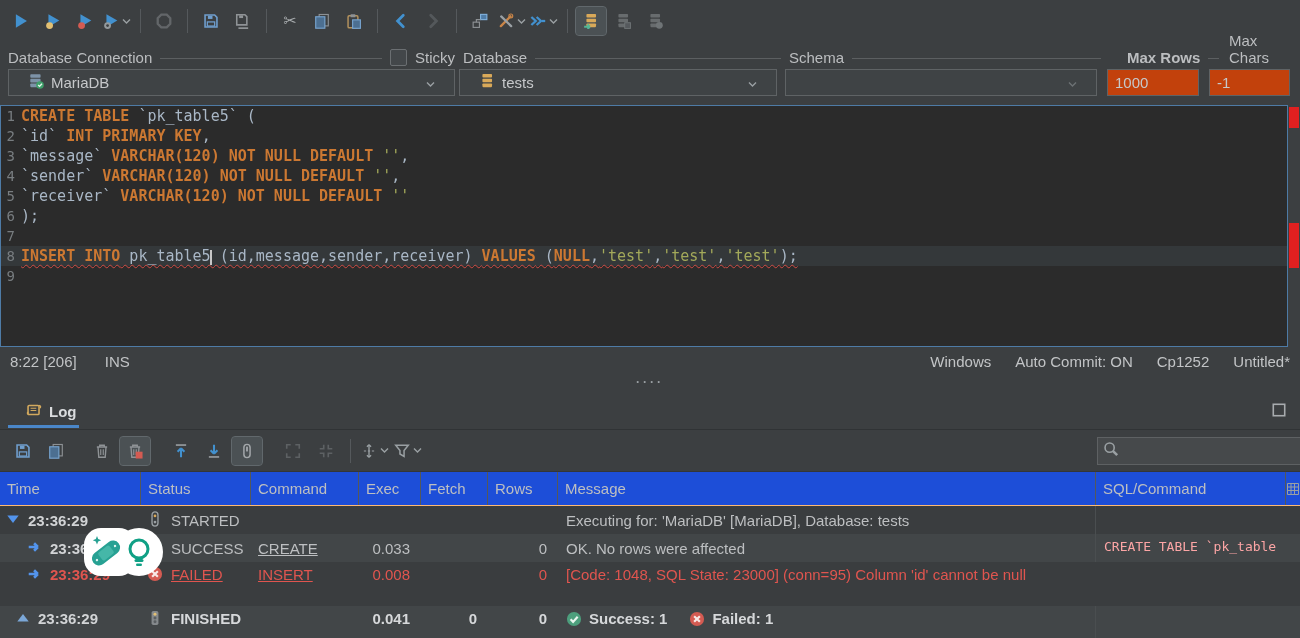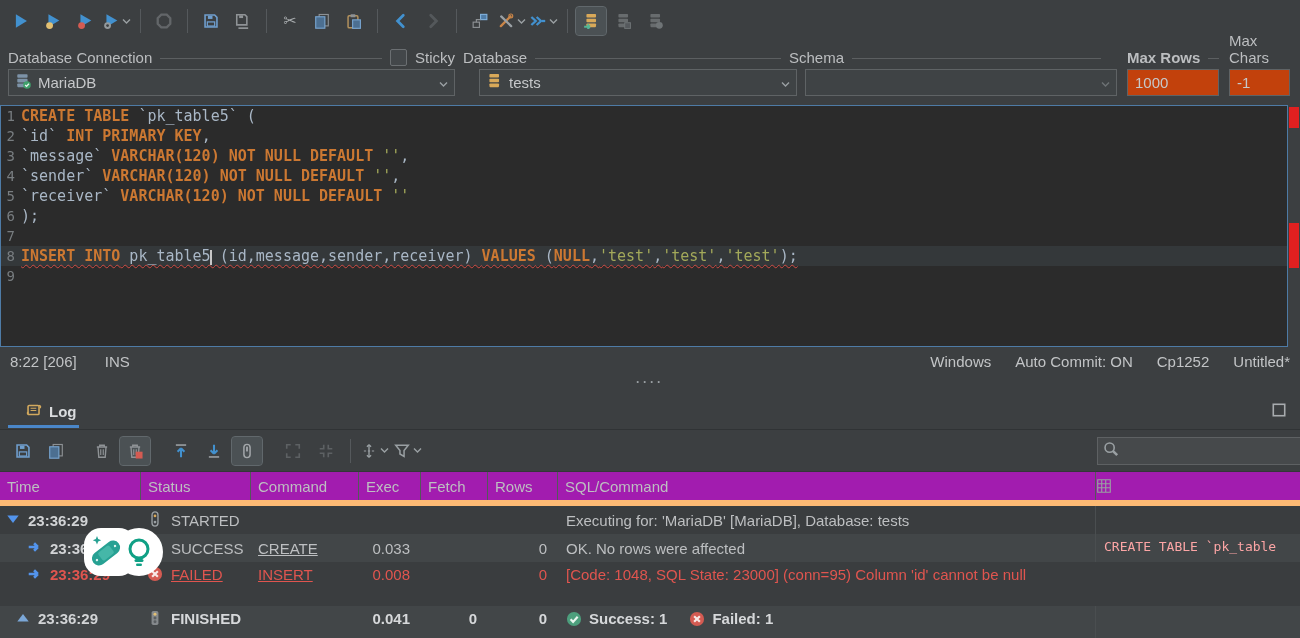--- a/index.html
+++ b/index.html
@@ -14,21 +14,21 @@
   .vsep { width:1px; height:24px; background:#55595c; margin:0 6px; }
   .ic { width:16px; height:16px; }
   .chev { width:9px; height:7px; margin-left:1px; }
 
   
   .labels { height:24px; display:flex; align-items:flex-end; padding:0 8px; font-size:15px; color:#bcbec0; }
   .lgroup { display:flex; align-items:center; gap:8px; }
   .hline { height:1px; background:#5c5f61; flex:1; margin-top:2px; }
   .cbx { width:17px; height:17px; background:#43474a; border:1px solid #6b6f72; border-radius:2px; display:inline-block; }
   .inputs { height:33px; display:flex; align-items:center; padding:0 8px; }
-  .combo { height:27px; background:#3f4345; border:1px solid #5f6365; display:flex; align-items:center; padding:0 6px; gap:7px; font-size:15px; color:#c6c8ca; }
+  .combo { height:27px; background:#3f4345; border:1px solid #5f6365; display:flex; align-items:center; padding:0 19px; gap:7px; font-size:15px; color:#c6c8ca; }
   .combo .flex1 { flex:1; }
   .num-input { height:27px; background:#c2410c; border:1px solid #5f6365; color:#c6c8ca; font-size:15px; padding:0 7px; font-family:"Liberation Sans",sans-serif; width:100%; }
 
   
   .editor-wrap { height:248px; padding-top:6px; position:relative; }
   .editor-outer { position:relative; height:242px; }
   .editor-frame { position:absolute; left:0; right:12px; top:0; bottom:0; border:1px solid #4e7ba6; background:#2b2b2b; overflow:hidden; font-family:"DejaVu Sans Mono","Liberation Mono",monospace; font-size:15px; }
   .eline { display:flex; height:20px; line-height:20px; white-space:pre; }
   .eline.current { background:#34383a; }
   .gut { width:20px; text-align:right; padding-right:6px; color:#787d80; flex:none; font-size:14px; }
@@ -56,21 +56,21 @@
   .tab-underline { position:absolute; left:0; bottom:-1px; width:71px; height:3px; background:#4a86c8; }
   .maxbtn { position:absolute; right:12px; top:9px; width:18px; height:18px; display:flex; align-items:center; justify-content:center; }
 
   
   .logtoolbar { height:42px; display:flex; align-items:center; padding-left:8px; gap:3px; position:relative; border-bottom:1px solid #333639; }
   .searchbox { position:absolute; right:-2px; top:7px; width:205px; height:28px; background:#46494b; border:1px solid #5e6163; display:flex; align-items:center; padding-left:5px; }
   .searchbox input { background:transparent; border:none; outline:none; color:#c6c8ca; font-size:14px; flex:1; font-family:"Liberation Sans",sans-serif; }
 
   
   .lhead, .lrow { display:grid; grid-template-columns:140px 110px 108px 62px 67px 70px 538px 190px 15px; }
-  .lhead { height:34px; background:#a21caf; border-bottom:6px solid #fdba74; font-size:15px; color:#bdbfc1; }
+  .lhead { height:34px; background:#1d4ed8; border-bottom:1px solid #fdba74; font-size:15px; color:#bdbfc1; }
   .lhead > div { display:flex; align-items:center; padding-left:7px; border-left:1px solid #54585a; }
   .lhead > div:first-child { border-left:none; }
   .lrow { font-size:15px; color:#bdbfc1; }
   .lrow.dark { background:#3a3d3f; }
   .lrow.light { background:#424648; }
   .cell { display:flex; align-items:center; overflow:hidden; white-space:nowrap; }
   .cell.top { align-items:flex-start; padding-top:4px; }
   .c-time { gap:7px; font-weight:bold; color:#d2d4d6; }
   .ind0 { padding-left:5px; } .ind1 { padding-left:27px; } .ind05 { padding-left:15px; }
   .c-status { gap:8px; padding-left:7px; }
@@ -254,21 +254,21 @@
           <rect x="2" y="5.1" width="9" height="3.2" rx="0.7" fill="#7d93a8"></rect>
           <rect x="2" y="9.2" width="9" height="3.2" rx="0.7" fill="#7d93a8"></rect>
           <circle cx="10.5" cy="10.5" r="3.3" fill="#3fa16b"></circle>
           <path d="M8.9 10.5 L10.1 11.7 L12.2 9.4" stroke="#eaf6ef" stroke-width="1.2" fill="none"></path>
         </svg></span>
     <span class="flex1">MariaDB</span>
     <span id="chev1"><svg class="chev" viewBox="0 0 9 7">
           <path d="M1 1.5 L4.5 5 L8 1.5" fill="none" stroke="#9aa0a3" stroke-width="1.4"></path>
         </svg></span>
   </div>
-  <div class="combo" style="width:318px; margin-left:24px;">
+  <div class="combo" style="width:318px; margin-left:4px;">
     <span id="db-icon"><svg class="ic" viewBox="0 0 14 14">
           <rect x="3" y="0.8" width="8.4" height="3.2" rx="0.7" fill="#d9a959"></rect>
           <rect x="3" y="5" width="8.4" height="3.2" rx="0.7" fill="#d9a959"></rect>
           <rect x="3" y="9.2" width="8.4" height="3.2" rx="0.7" fill="#d9a959"></rect>
         </svg></span>
     <span class="flex1">tests</span>
     <span id="chev2"><svg class="chev" viewBox="0 0 9 7">
           <path d="M1 1.5 L4.5 5 L8 1.5" fill="none" stroke="#9aa0a3" stroke-width="1.4"></path>
         </svg></span>
   </div>
@@ -425,20 +425,21 @@
   </div>
   </div>
 
 <div class="lhead" id="log-head">
     <div>Time</div>
     <div>Status</div>
     <div>Command</div>
     <div>Exec</div>
     <div>Fetch</div>
     <div>Rows</div>
+    <div>Message</div>
     <div>SQL/Command</div>
     <div style="padding-left: 0px;">
       <svg class="ic" viewBox="0 0 14 14">
         <path d="M1.5 1.5 h11 v11 h-11 Z M1.5 5 h11 M1.5 8.5 h11 M5 1.5 v11 M8.5 1.5 v11" stroke="#9aa0a3" fill="none" stroke-width="1"></path>
       </svg>
     </div>
   </div>
 <div id="log-body">
     <div class="lrow dark" style="height: 28px;">
       <div class="cell c-time ind0">

